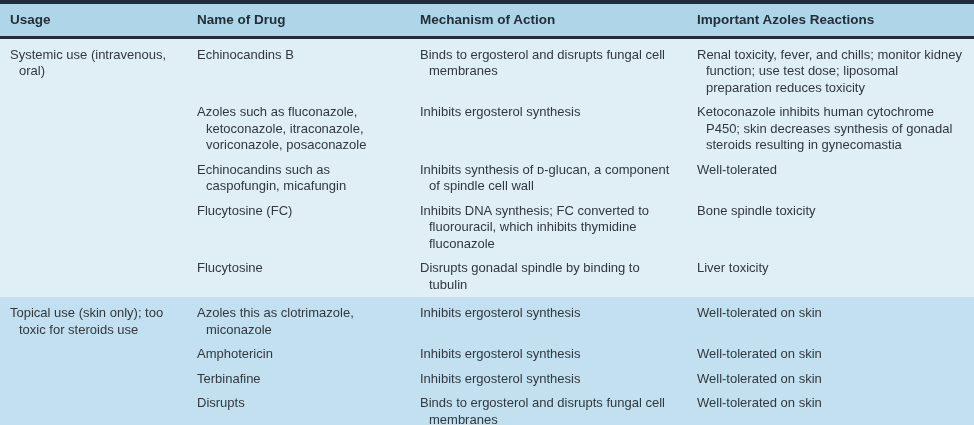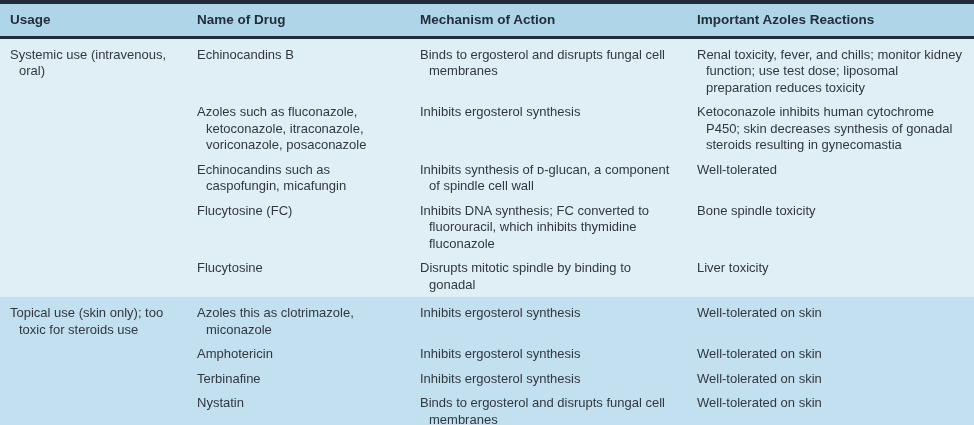--- a/index.html
+++ b/index.html
@@ -122,21 +122,21 @@
         </td>
         <td>
           <div class="hang">Bone spindle toxicity</div>
         </td>
       </tr>
       <tr>
         <td>
           <div class="hang">Flucytosine</div>
         </td>
         <td>
-          <div class="hang">Disrupts mitotic spindle by binding to gonadal</div>
+          <div class="hang">Disrupts gonadal spindle by binding to tubulin</div>
         </td>
         <td>
           <div class="hang">Liver toxicity</div>
         </td>
       </tr>
     </tbody>
 
     <tbody class="section-topical">
       <tr>
         <td rowspan="4">
@@ -169,21 +169,21 @@
         </td>
         <td>
           <div class="hang">Inhibits ergosterol synthesis</div>
         </td>
         <td>
           <div class="hang">Well-tolerated on skin</div>
         </td>
       </tr>
       <tr>
         <td>
-          <div class="hang">Nystatin</div>
+          <div class="hang">Disrupts</div>
         </td>
         <td>
           <div class="hang">Binds to ergosterol and disrupts fungal cell membranes</div>
         </td>
         <td>
           <div class="hang">Well-tolerated on skin</div>
         </td>
       </tr>
     </tbody>
   </table>

